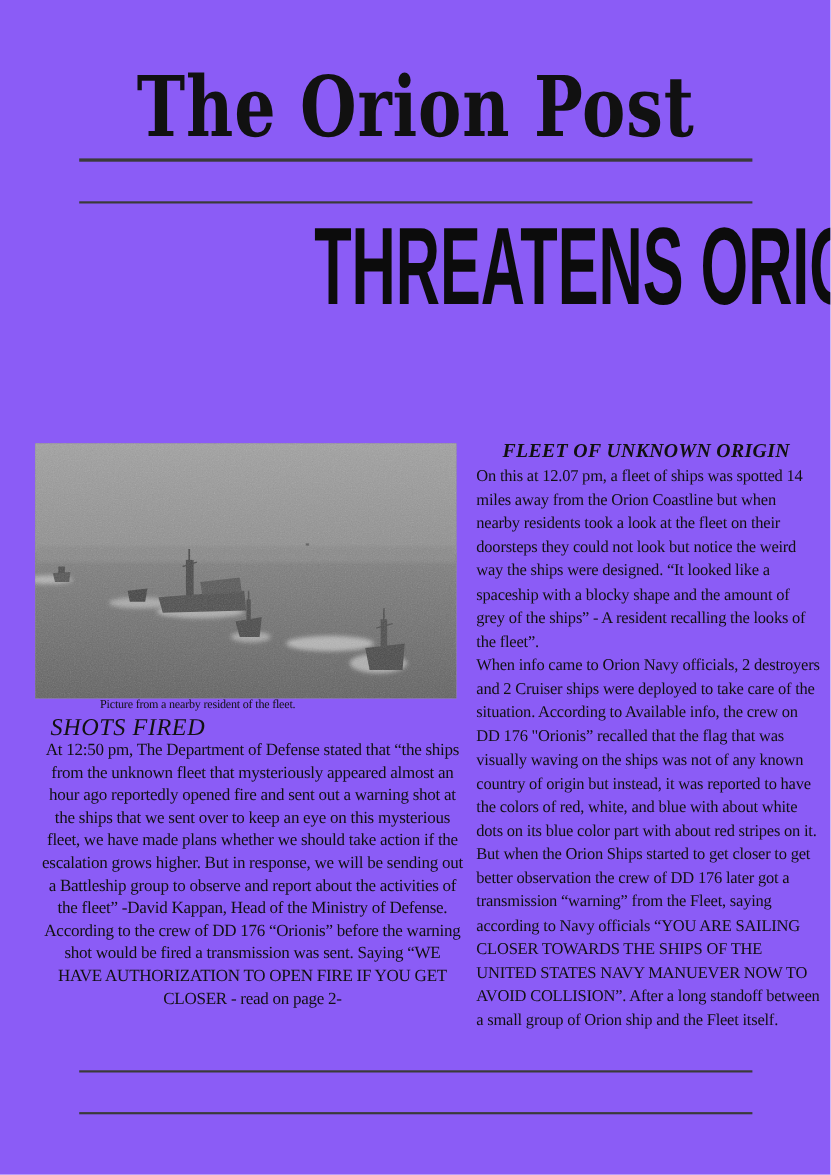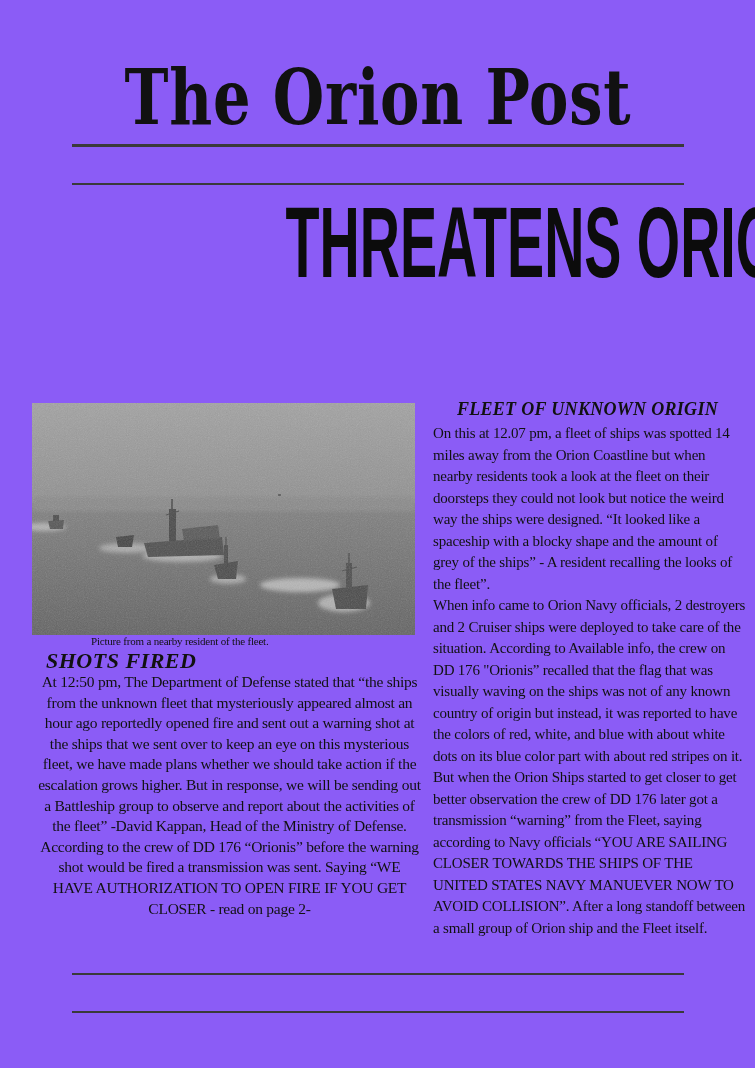--- a/index.html
+++ b/index.html
@@ -55,21 +55,21 @@
   .photo svg{display:block;width:383px;height:232px;}
   .caption{
     position:absolute;left:57px;top:634px;
     font-size:11px;line-height:14px;
     letter-spacing:-0.2px;
     margin-left:34px;
   }
   .sec-title-left{
     position:absolute;left:46px;top:648px;
     font-size:22px;line-height:26px;
-    font-weight:bold;font-style:italic;
+    font-weight:normal;font-style:italic;
     letter-spacing:0.5px;
     white-space:nowrap;
   }
   .body-left{
     position:absolute;left:38px;top:672px;width:383px;
     font-size:15.5px;line-height:20.6px;
     letter-spacing:-0.25px;
     white-space:pre-line;
     text-align:center;
   }

